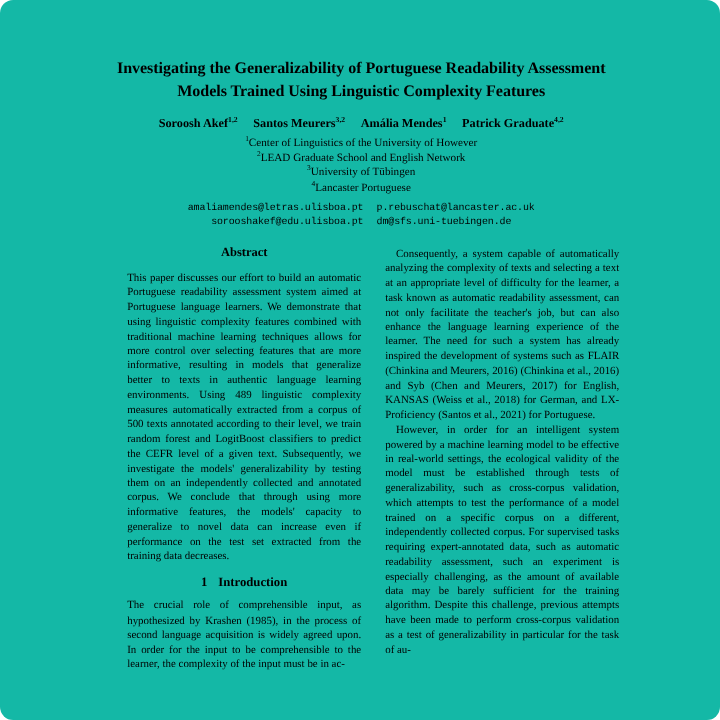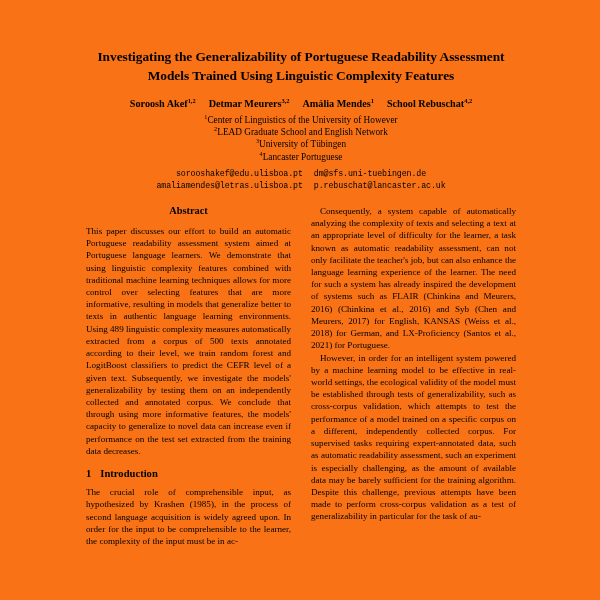--- a/index.html
+++ b/index.html
@@ -11,22 +11,23 @@
     width: 600px;
     height: 600px;
     overflow: hidden;
     font-family: "Liberation Serif", "DejaVu Serif", serif;
     color: #000000;
   }
   .page {
     position: relative;
     width: 600px;
     height: 600px;
-    background: #f97316;
+    background: #14b8a6;
     overflow: hidden;
+    border-radius: 11px;
   }
   .content {
     position: absolute;
     left: 86px;
     top: 0;
     width: 430px;
   }
   
   .title {
     margin-top: 47px;
@@ -77,20 +78,21 @@
     letter-spacing: -0.1px;
   }
   .email-line .email + .email {
     margin-left: 11px;
   }
   
   .columns {
     margin-top: 13px;
     display: flex;
     gap: 20px;
+    margin-left: 20px;
   }
   .col {
     width: 205px;
   }
   .abstract-head {
     text-align: center;
     font-weight: bold;
     font-size: 10.4px;
     margin-bottom: 9px;
   }
@@ -103,47 +105,48 @@
     hyphens: manual;
   }
   p.body + p.body {
     text-indent: 9px;
     font-family: Liberation Serif, serif;
   }
   .section-head {
     font-weight: bold;
     font-size: 10.6px;
     margin: 11px 0 7px 0;
+    text-align: center;
   }
   .section-head .num {
     margin-right: 9px;
   }
 </style>
 </head>
 <body>
 
 <div class="page">
   <div class="content">
 
     <div class="title">Investigating the Generalizability of Portuguese Readability Assessment Models Trained Using Linguistic Complexity Features</div>
 
     <div class="authors">
-      <span class="author"><span>Soroosh Akef</span><sup>1,2</sup></span><span class="author"><span>Detmar Meurers</span><sup>3,2</sup></span><span class="author"><span>Amália Mendes</span><sup>1</sup></span><span class="author"><span>School Rebuschat</span><sup>4,2</sup></span>
+      <span class="author"><span>Soroosh Akef</span><sup>1,2</sup></span><span class="author"><span>Santos Meurers</span><sup>3,2</sup></span><span class="author"><span>Amália Mendes</span><sup>1</sup></span><span class="author"><span>Patrick Graduate</span><sup>4,2</sup></span>
     </div>
 
     <div class="affiliations">
       <div class="aff"><sup>1</sup><span>Center of Linguistics of the University of However</span></div>
       <div class="aff"><sup>2</sup><span>LEAD Graduate School and English Network</span></div>
       <div class="aff"><sup>3</sup><span>University of Tübingen</span></div>
       <div class="aff"><sup>4</sup><span>Lancaster Portuguese</span></div>
     </div>
 
     <div class="emails">
+      <div class="email-line"><span class="email">amaliamendes@letras.ulisboa.pt</span><span class="email">p.rebuschat@lancaster.ac.uk</span></div>
       <div class="email-line"><span class="email">sorooshakef@edu.ulisboa.pt</span><span class="email">dm@sfs.uni-tuebingen.de</span></div>
-      <div class="email-line"><span class="email">amaliamendes@letras.ulisboa.pt</span><span class="email">p.rebuschat@lancaster.ac.uk</span></div>
     </div>
 
     <div class="columns">
 
       <div class="col">
         <div class="abstract-head">Abstract</div>
         <p class="body">This paper discusses our effort to build an automatic Portuguese readability assessment system aimed at Portuguese language learners. We demonstrate that using linguistic complexity features combined with traditional machine learning techniques allows for more control over selecting features that are more informative, resulting in models that generalize better to texts in authentic language learning environments. Using 489 linguistic complexity measures automatically extracted from a corpus of 500 texts annotated according to their level, we train random forest and LogitBoost classifiers to predict the CEFR level of a given text. Subsequently, we investigate the models' generalizability by testing them on an independently collected and annotated corpus. We conclude that through using more informative features, the models' capacity to generalize to novel data can increase even if performance on the test set extracted from the training data decreases.</p>
 
         <div class="section-head"><span class="num">1</span><span>Introduction</span></div>
         <p class="body">The crucial role of comprehensible input, as hypothesized by Krashen (1985), in the process of second language acquisition is widely agreed upon. In order for the input to be comprehensible to the learner, the complexity of the input must be in ac-</p>

